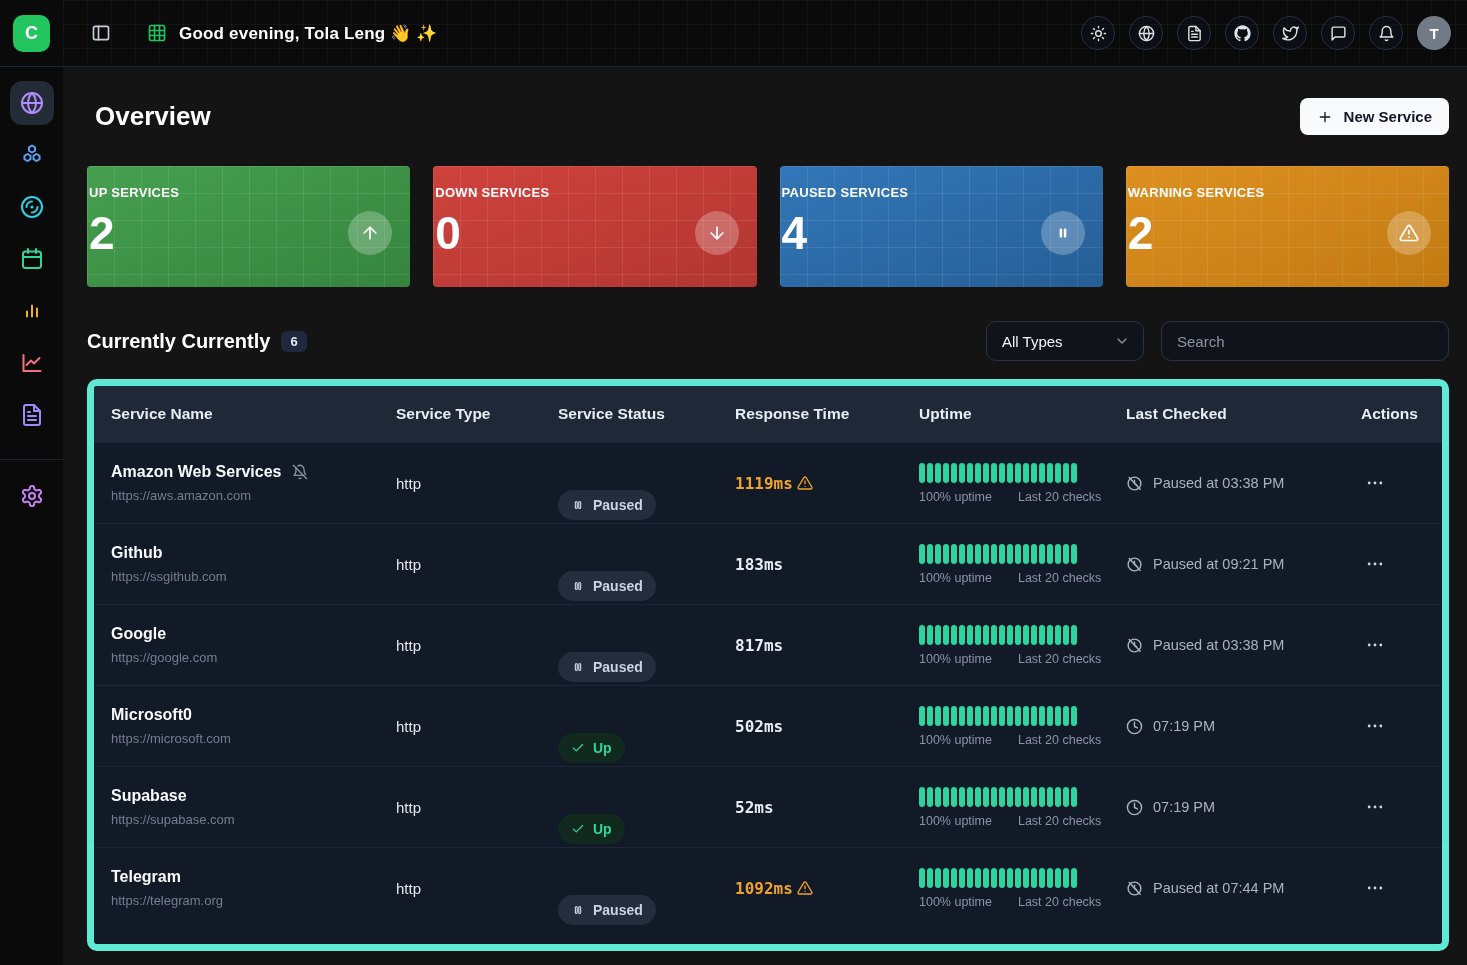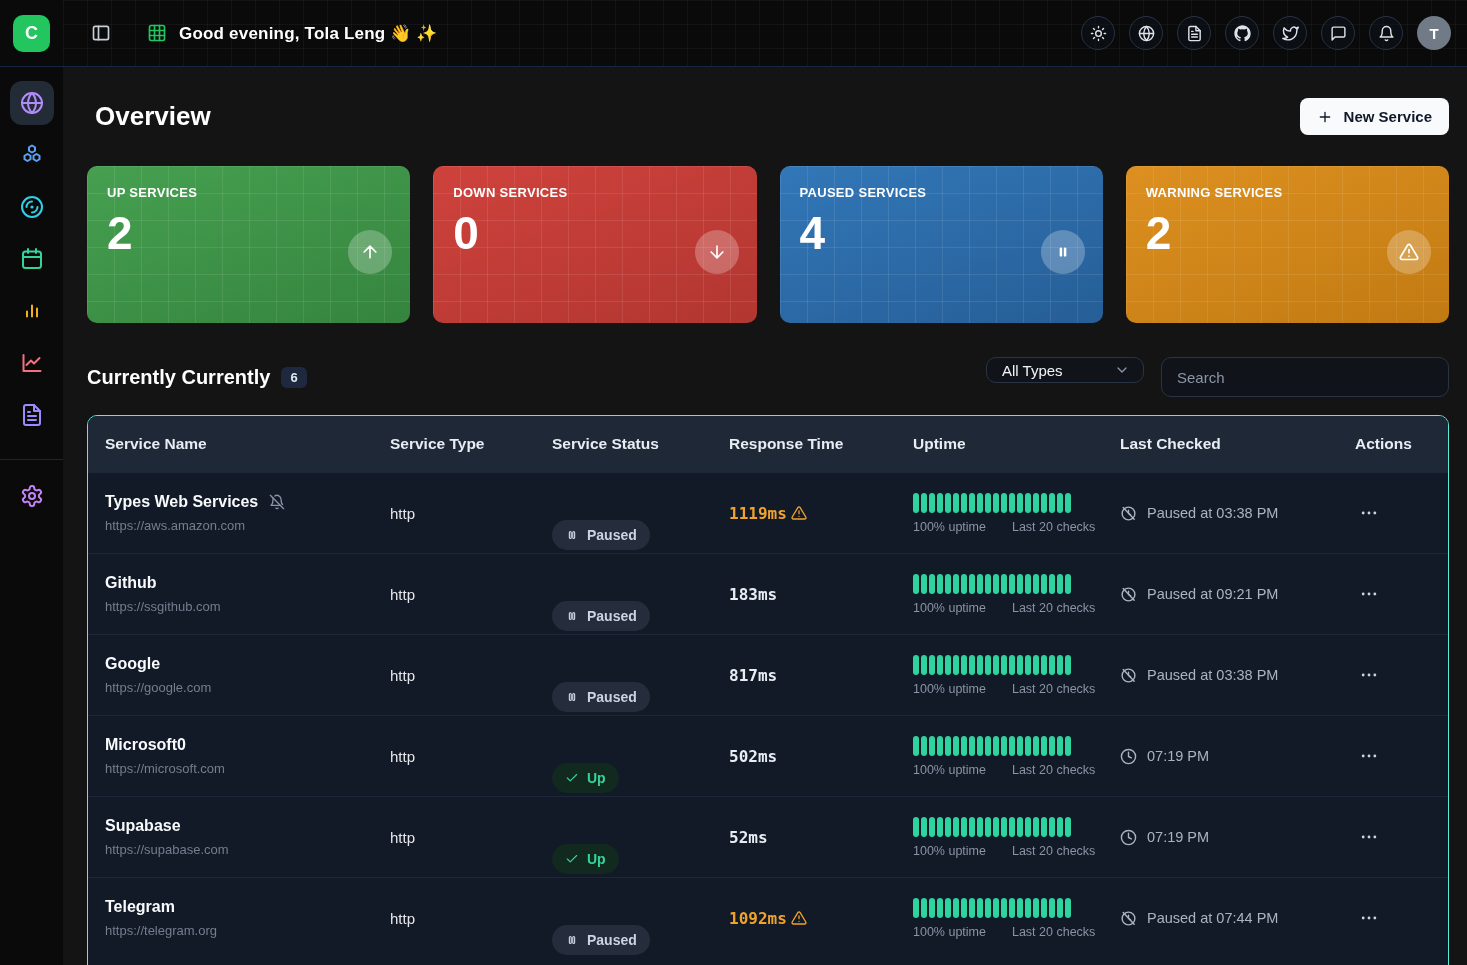--- a/index.html
+++ b/index.html
@@ -29,39 +29,39 @@
   .side-item { width:44px; height:44px; border-radius:12px; display:flex; align-items:center; justify-content:center; margin-bottom:8px; cursor:pointer; background:transparent; border:none; padding:0; }
   .side-item.active { background:#232b36; }
   .side-divider { width:63px; height:1px; background:#20242c; margin:14px 0; }
   
   .main { margin:67px 0 0 63px; padding:26px 18px 0 24px; width:1404px; }
   .page-head { display:flex; align-items:center; justify-content:space-between; }
   .page-title { font-size:26px; font-weight:800; color:#fff; margin:8px; }
   .new-btn { background:#f8fafc; color:#10182a; border:none; border-radius:8px; padding:10px 17px; font-size:15px; font-weight:600; display:flex; align-items:center; gap:11px; cursor:pointer; font-family:inherit; }
   
   .stats { display:flex; gap:23px; margin-top:26px; }
-  .stat-card { flex:1; height:157px; border-radius:10px; position:relative; padding:19px 20px; overflow:hidden; color:#fff; cursor:pointer; }
+  .stat-card { flex:1; height:121px; border-radius:4px; position:relative; padding:19px 2px; overflow:hidden; color:#fff; cursor:pointer; }
   .stat-card::before { content:""; position:absolute; inset:0;
     background-image:
       linear-gradient(rgba(255,255,255,.09) 1px, transparent 1px),
       linear-gradient(90deg, rgba(255,255,255,.09) 1px, transparent 1px);
     background-size:27px 27px; pointer-events:none; }
   .stat-label { font-size:13px; font-weight:700; letter-spacing:.3px; position:relative; }
   .stat-value { font-size:46px; font-weight:800; line-height:1; margin-top:10px; position:relative; }
   .stat-icon { position:absolute; right:18px; top:55%; transform:translateY(-50%); width:44px; height:44px; border-radius:50%; background:rgba(255,255,255,.25); display:flex; align-items:center; justify-content:center; }
   
   .mon-row { display:flex; align-items:center; margin-top:34px; }
   .mon-title { font-size:20px; font-weight:800; color:#fff; margin:0; }
   .count-badge { margin-left:11px; background:#1e2940; color:#e2e8f0; border-radius:6px; padding:3px 9px; font-size:13px; font-weight:700; }
   .mon-controls { margin-left:auto; display:flex; gap:17px; }
-  .type-select { width:158px; height:26px; border:1px solid #2a3344; border-radius:10px; background:#10131a; color:#f1f5f9; font-size:15px; display:flex; align-items:center; justify-content:space-between; padding:0 13px 0 15px; cursor:pointer; }
+  .type-select { width:158px; height:40px; border:1px solid #2a3344; border-radius:10px; background:#10131a; color:#f1f5f9; font-size:15px; display:flex; align-items:center; justify-content:space-between; padding:0 13px 0 15px; cursor:pointer; }
   .search-input { width:288px; height:40px; border:1px solid #2a3344; border-radius:10px; background:#10131a; color:#e5e7eb; font-size:15px; padding:0 15px; font-family:inherit; outline:none; }
   .search-input::placeholder { color:#8b95a5; }
   
-  .table { margin-top:18px; border:1px solid #5eead4; border-radius:10px; background:#121927; overflow:hidden; padding-bottom:26px; }
+  .table { margin-top:18px; border:7px solid #5eead4; border-radius:10px; background:#121927; overflow:hidden; padding-bottom:16px; }
   .thead, .trow { display:grid; grid-template-columns:285px 162px 177px 184px 207px 235px 1fr; padding:0 17px; align-items:center; }
   .thead { background:#1e2836; height:56px; font-size:15.5px; font-weight:700; color:#e8edf4; }
   .trow { height:81px; border-top:1px solid #1d2739; cursor:pointer; }
   .svc-name { font-size:16px; font-weight:700; color:#f8fafc; display:flex; align-items:center; gap:11px; }
   .svc-url { font-size:13px; color:#747e8f; margin-top:7px; }
   .type-cell { font-size:15px; color:#e5e7eb; }
   .badge { display:inline-flex; align-items:center; gap:8px; padding:7px 13px; border-radius:15px; font-size:14px; font-weight:600;margin-top:44px; }
   .badge.paused { background:#252d3c; color:#cbd5e1; }
   .badge.up { background:#11291f; color:#34d399; }
   .resp { font-family:"DejaVu Sans Mono", monospace; font-size:16px; font-weight:700; color:#e8edf4; display:flex; align-items:center; gap:4px;text-align:right; }
@@ -332,21 +332,21 @@
         <div>Service Status</div>
         <div>Response Time</div>
         <div>Uptime</div>
         <div>Last Checked</div>
         <div>Actions</div>
       </div>
     <div id="table-body">
         <div class="trow">
           <div>
             <div class="svc-name">
-              <span>Types Web Services</span>
+              <span>Amazon Web Services</span>
               <span class="icon i16 muted-ic">
                 <svg viewBox="0 0 24 24" fill="none" stroke="currentColor" stroke-width="2" stroke-linecap="round" stroke-linejoin="round">
                   <path d="M8.7 3A6 6 0 0 1 18 8c0 4.5 1.2 6.7 2.2 8"></path>
                   <path d="M17 17H3s3-2 3-9a6 6 0 0 1 .3-1.9"></path>
                   <path d="M10.3 21a1.94 1.94 0 0 0 3.4 0"></path>
                   <line x1="2" y1="2" x2="22" y2="22"></line>
                 </svg>
               </span>
             </div>
             <div class="svc-url">https://aws.amazon.com</div>

